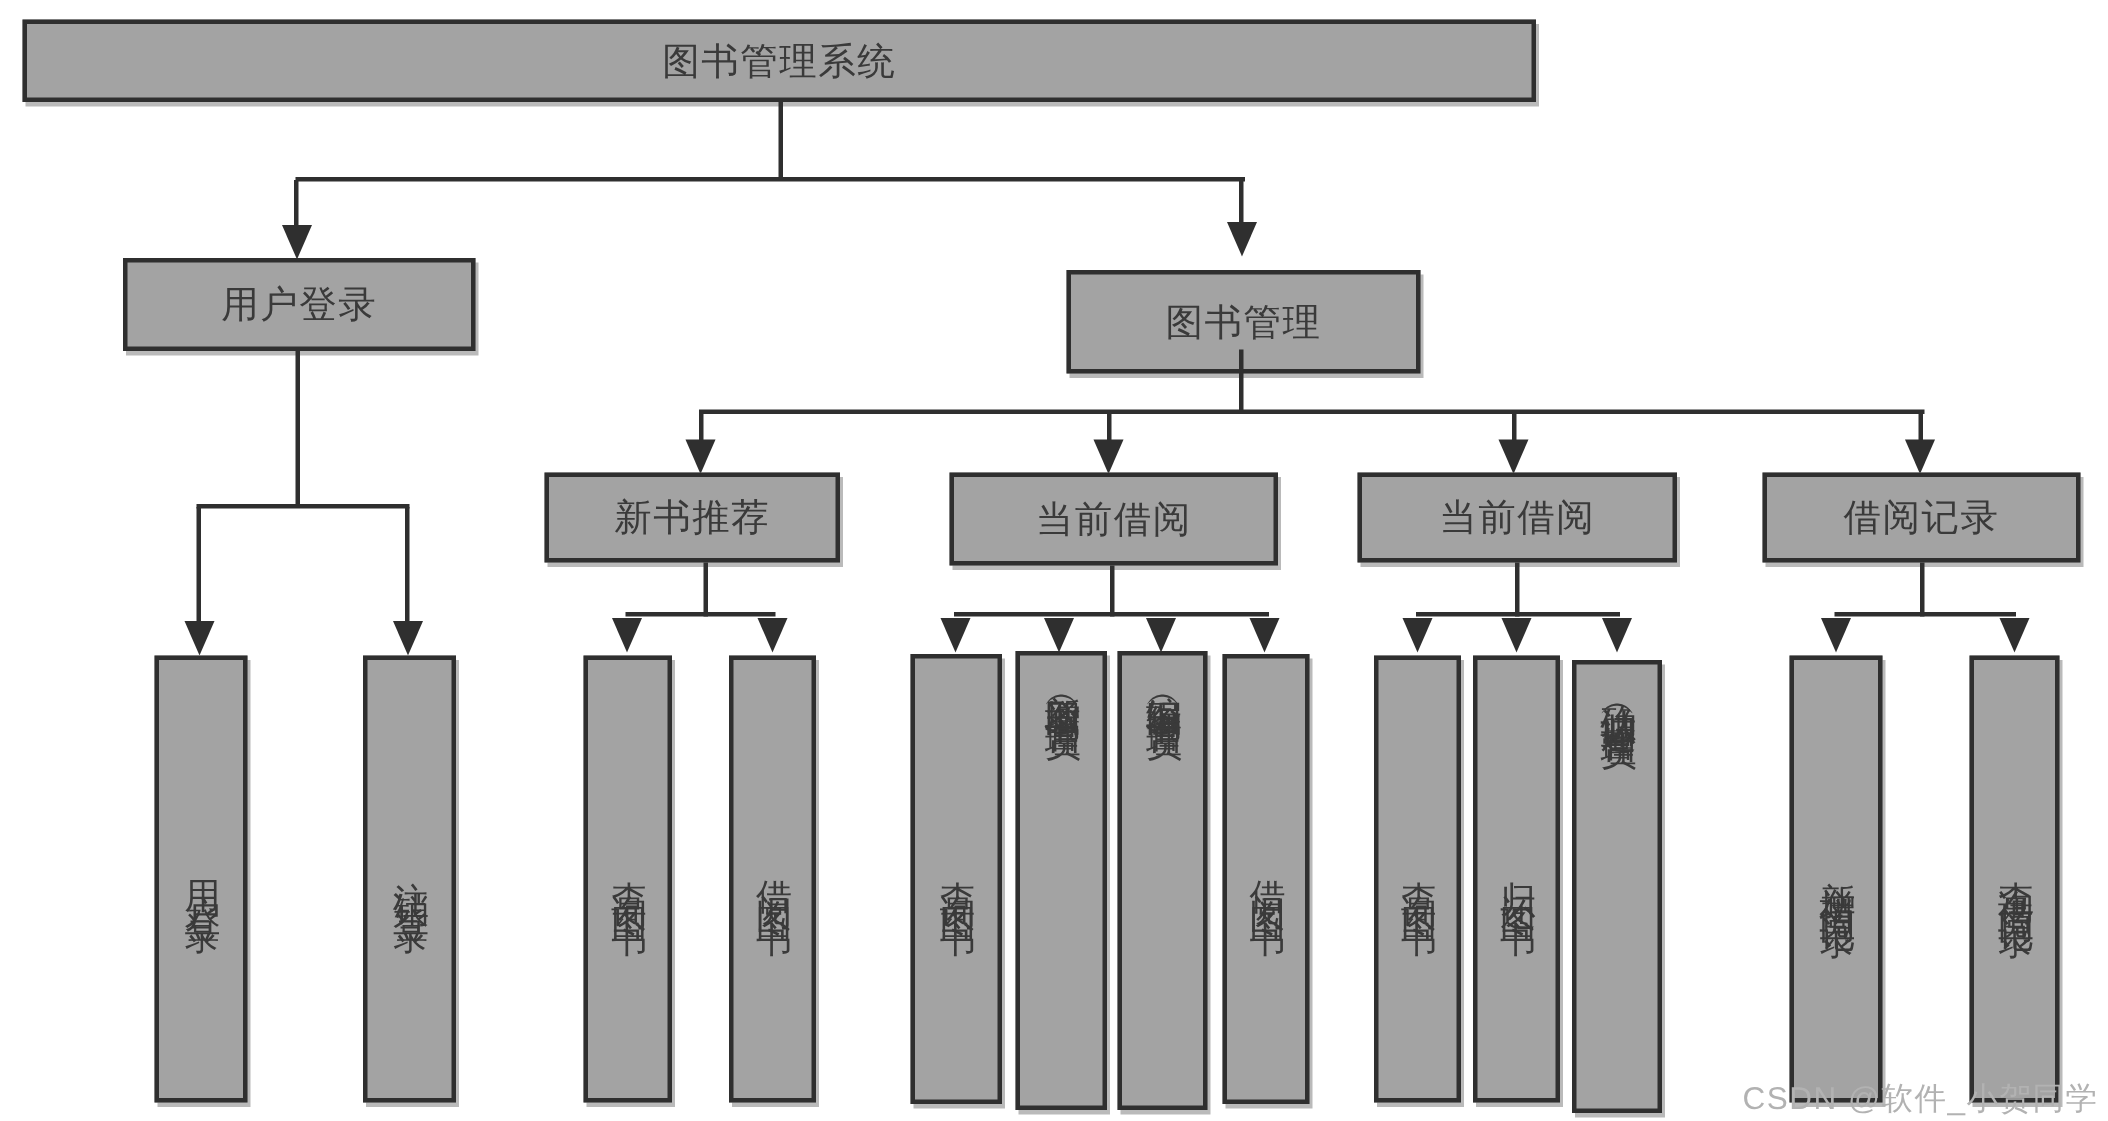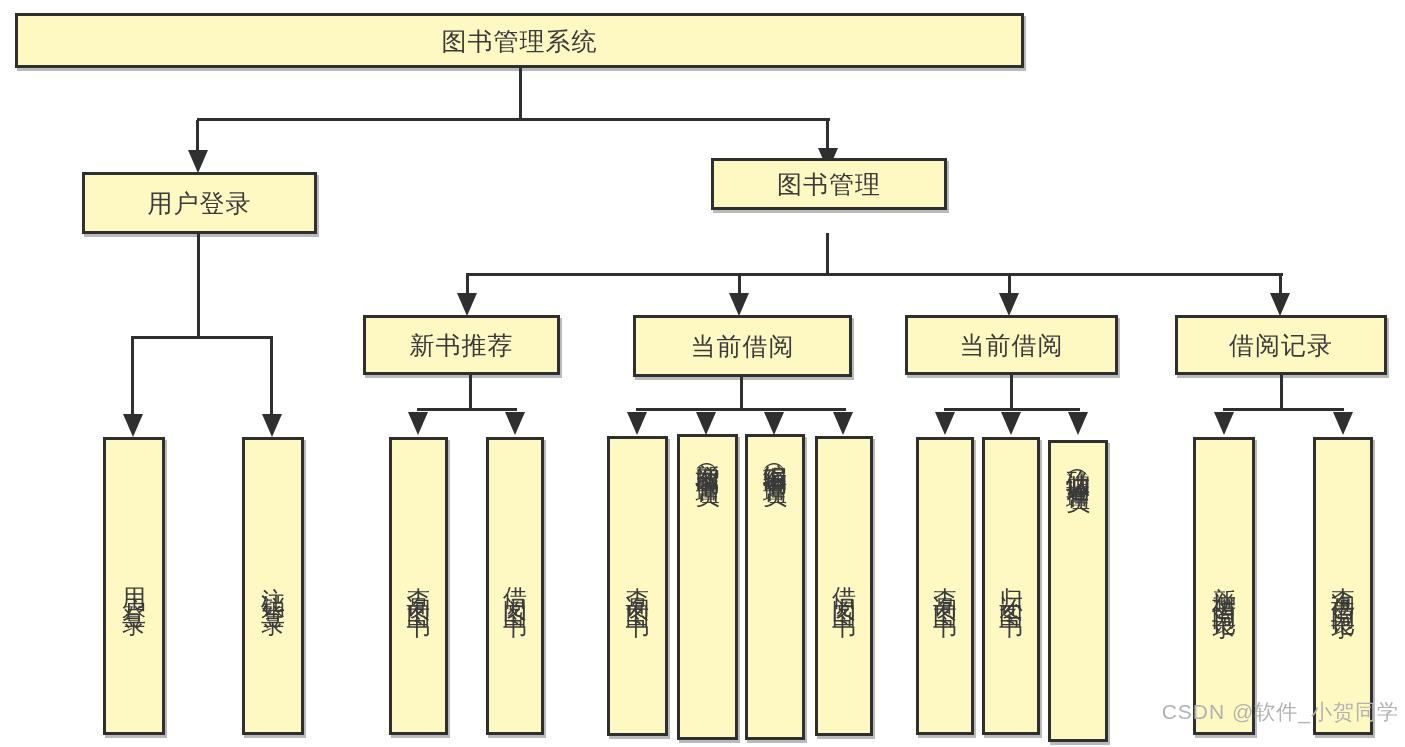--- a/index.html
+++ b/index.html
@@ -13,21 +13,21 @@
     position:relative;
     width:1405px;height:747px;
     background:#ffffff;
     overflow:hidden;
   }
   
   .node{
     position:absolute;
     box-sizing:border-box;
     border:3px solid var(--line);
-    background:#fef9c3;
+    background:#a3a3a3;
     box-shadow:2px 3px 0 var(--shadow);
   }
   .node .hlabel{
     position:absolute;left:50%;top:50%;
     transform:translate(-50%,-50%);
     white-space:nowrap;
     font-size:25px;color:var(--text);
     letter-spacing:1px;
   }
   .leaf .vtext{
@@ -49,21 +49,21 @@
   .vline{position:absolute;width:3px;background:var(--line);}
   .hline{position:absolute;height:3px;background:var(--line);}
   .arr{
     position:absolute;width:0;height:0;
     border-left:10px solid transparent;
     border-right:10px solid transparent;
     border-top:23px solid var(--line);
   }
   
   #watermark{
-    position:absolute;right:6px;bottom:21px;
+    position:absolute;right:6px;bottom:1px;
     font-size:21px;color:#b2b2b2;
     letter-spacing:1px;white-space:nowrap;
     z-index:10;
   }
 </style>
 </head>
 <body>
 
 <div id="canvas">
 
@@ -74,21 +74,21 @@
   <div class="vline" style="left:519px;top:68px;height:52px;"></div>
   <div class="hline" style="left:197px;top:118px;width:633px;"></div>
   <div class="vline" style="left:196px;top:120px;height:32px;"></div>
   <div class="arr" style="left:188px;top:150px;"></div>
   <div class="vline" style="left:826px;top:120px;height:30px;"></div>
   <div class="arr" style="left:818px;top:148px;"></div>
 
   <div class="node" style="left:82px;top:172px;width:235px;height:62px;">
     <span class="hlabel">用户登录</span>
   </div>
-  <div class="node" style="left:711px;top:158px;width:236px;height:52px;">
+  <div class="node" style="left:711px;top:180px;width:236px;height:69px;">
     <span class="hlabel">图书管理</span>
   </div>
 
   <div class="vline" style="left:197px;top:234px;height:104px;"></div>
   <div class="hline" style="left:131px;top:336px;width:142px;"></div>
   <div class="vline" style="left:131px;top:338px;height:78px;"></div>
   <div class="arr" style="left:123px;top:414px;"></div>
   <div class="vline" style="left:270px;top:338px;height:78px;"></div>
   <div class="arr" style="left:262px;top:414px;"></div>
 

